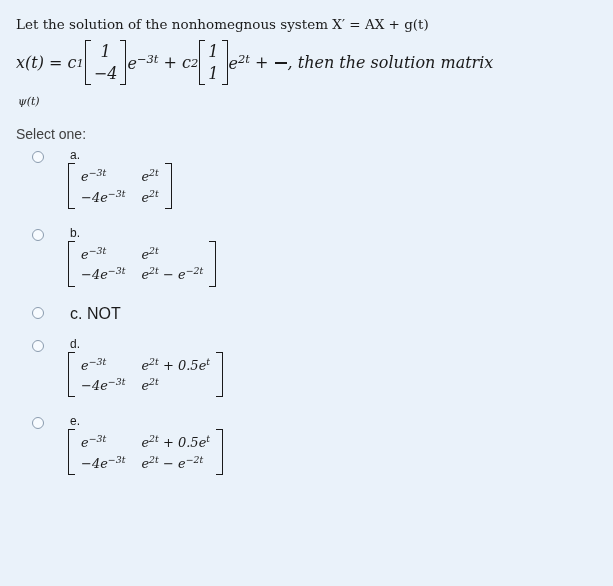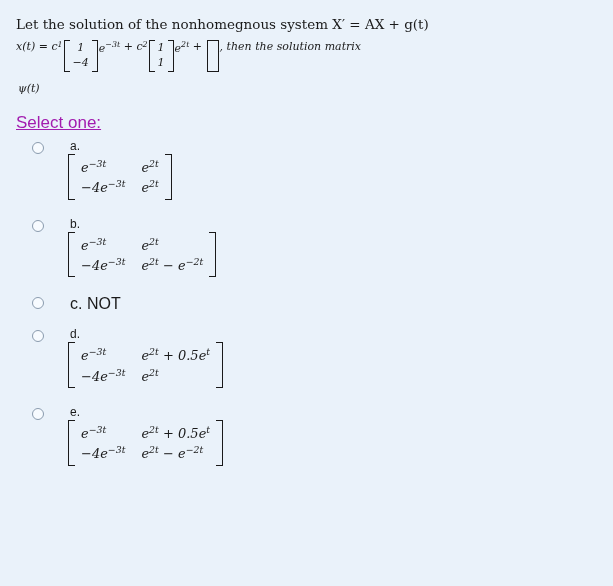--- a/index.html
+++ b/index.html
@@ -25,23 +25,24 @@
   }
   .stmt {
     font-size: 13.5px;
     line-height: 1.5;
   }
   .stmt-line1 {
     margin-bottom: 6px;
   }
   .mathrow {
     display: flex;
+    align-items: center;
     flex-wrap: wrap;
     font-style: italic;
-    font-size: 11px;
+    font-size: 16px;
   }
   .mathrow .txt {
     white-space: pre;
   }
   
   .mat {
     display: inline-flex;
     align-items: stretch;
     margin: 0 1px;
     vertical-align: middle;
@@ -80,25 +81,24 @@
     font-style: italic;
   }
   .psi {
     font-style: italic;
     font-size: 11px;
     margin: 10px 0 0 2px;
   }
   .select-one {
     font-family: "Liberation Sans", sans-serif;
     font-style: normal;
-    font-size: 17px;
+    font-size: 14px;
     margin-top: 18px;
     margin-bottom: 6px;
-    color: #a21caf;
-    text-decoration: underline;
+    color: #404040;
   }
   .options {
     margin-top: 2px;
   }
   .opt {
     display: flex;
     align-items: flex-start;
     margin-bottom: 14px;
   }
   .radio {

